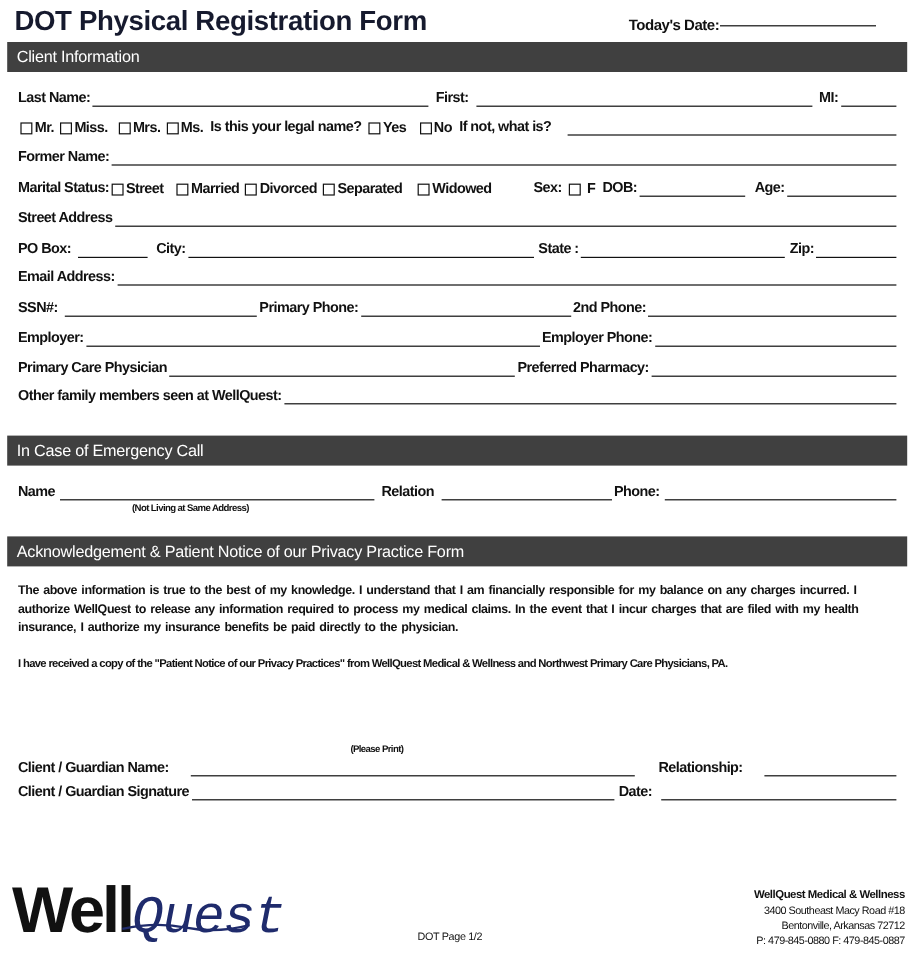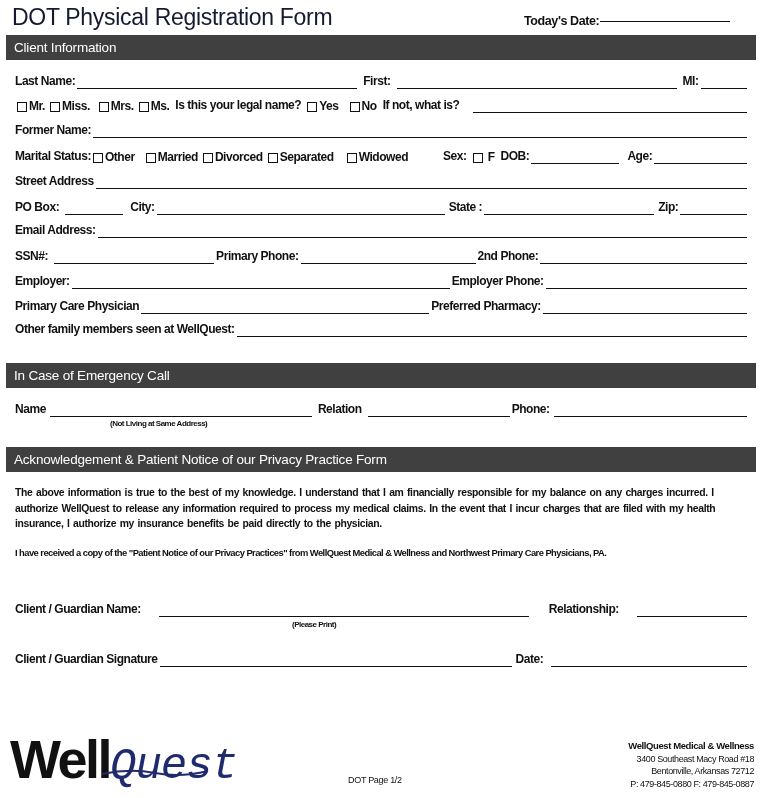--- a/index.html
+++ b/index.html
@@ -1,19 +1,19 @@
 <!DOCTYPE html>
 <html><head>
 <meta charset="utf-8">
 <style>
   html, body { margin: 0; padding: 0; background: #ffffff; }
   body { width: 768px; height: 798px; position: relative; overflow: hidden;
          font-family: "Liberation Sans", "DejaVu Sans", sans-serif; color: #111; }
   .abs { position: absolute; }
-  .title { left: 12px; top: 4px; font-size: 23px; font-weight: normal; color: #161a2e; letter-spacing: -0.3px; }
+  .title { left: 12px; top: 4px; font-size: 23px; font-weight: bold; color: #161a2e; letter-spacing: -0.3px; }
   .today { left: 524px; top: 14px; font-size: 12.5px; font-weight: bold; letter-spacing: -0.4px; display: flex; align-items: flex-end; }
   .today .ln { width: 130px; border-bottom: 1.5px solid #111; margin-left: 1px; margin-bottom: 6px; }
   .bar { left: 6px; width: 750px; height: 25px; background: #404040; color: #fff; font-size: 13.5px;
          line-height: 25px; padding-left: 8px; box-sizing: border-box; letter-spacing: -0.2px; }
   .row { position: absolute; left: 15px; right: 19px; height: 18px; display: flex; align-items: flex-end;
          font-size: 12px; font-weight: bold; letter-spacing: -0.45px; white-space: nowrap; }
   .lbl { padding-bottom: 1px; }
   .line { border-bottom: 1.5px solid #111; height: 14px; margin-left: 2px; margin-right: 2px; }
   .grow { flex: 1; }
   .cb { display: inline-block; width: 8px; height: 8px; border: 1.4px solid #111; margin: 0 2px 1px 2px; vertical-align: -1px; }
@@ -80,21 +80,21 @@
 
 <div class="row" style="top:120px;">
   <span class="lbl">Former Name:</span>
   <span class="line grow"></span>
 </div>
 
 <div class="row" style="top:146px;">
   <span class="lbl">Marital Status:</span>
   <span class="opt">
       <span class="cb"></span>
-      <span>Other</span>
+      <span>Street</span>
     </span>
   <span class="opt" style="margin-left:6px;">
       <span class="cb"></span>
       <span>Married</span>
     </span>
   <span class="opt">
       <span class="cb"></span>
       <span>Divorced</span>
     </span>
   <span class="opt">
@@ -177,21 +177,21 @@
   <span class="lbl">Phone:</span>
   <span class="line grow" style="margin-left:4px;"></span>
 </div>
 <div class="abs sub" style="left:110px;top:419px;">(Not Living at Same Address)</div>
 
 <div class="abs bar" style="top:447px;">Acknowledgement &amp; Patient Notice of our Privacy Practice Form</div>
 
 <div class="abs para" style="top:485px;">The above information is true to the best of my knowledge. I understand that I am financially responsible for my balance on any charges incurred. I authorize WellQuest to release any information required to process my medical claims. In the event that I incur charges that are filed with my health insurance, I authorize my insurance benefits be paid directly to the physician.</div>
 <div class="abs notice">I have received a copy of the "Patient Notice of our Privacy Practices" from WellQuest Medical &amp; Wellness and Northwest Primary Care Physicians, PA.</div>
 
-<div class="row" style="top:599px;gap:16px;">
+<div class="row" style="top:629px;gap:16px;">
   <span class="lbl">Client / Guardian Name:</span>
   <span class="line" style="width:370px;"></span>
   <span class="lbl" style="margin-left:2px;">Relationship:</span>
   <span class="line grow"></span>
 </div>
 <div class="abs sub" style="left:292px;top:620px;">(Please Print)</div>
 
 <div class="row" style="top:649px;">
   <span class="lbl">Client / Guardian Signature</span>
   <span class="line" style="width:352px;"></span>

